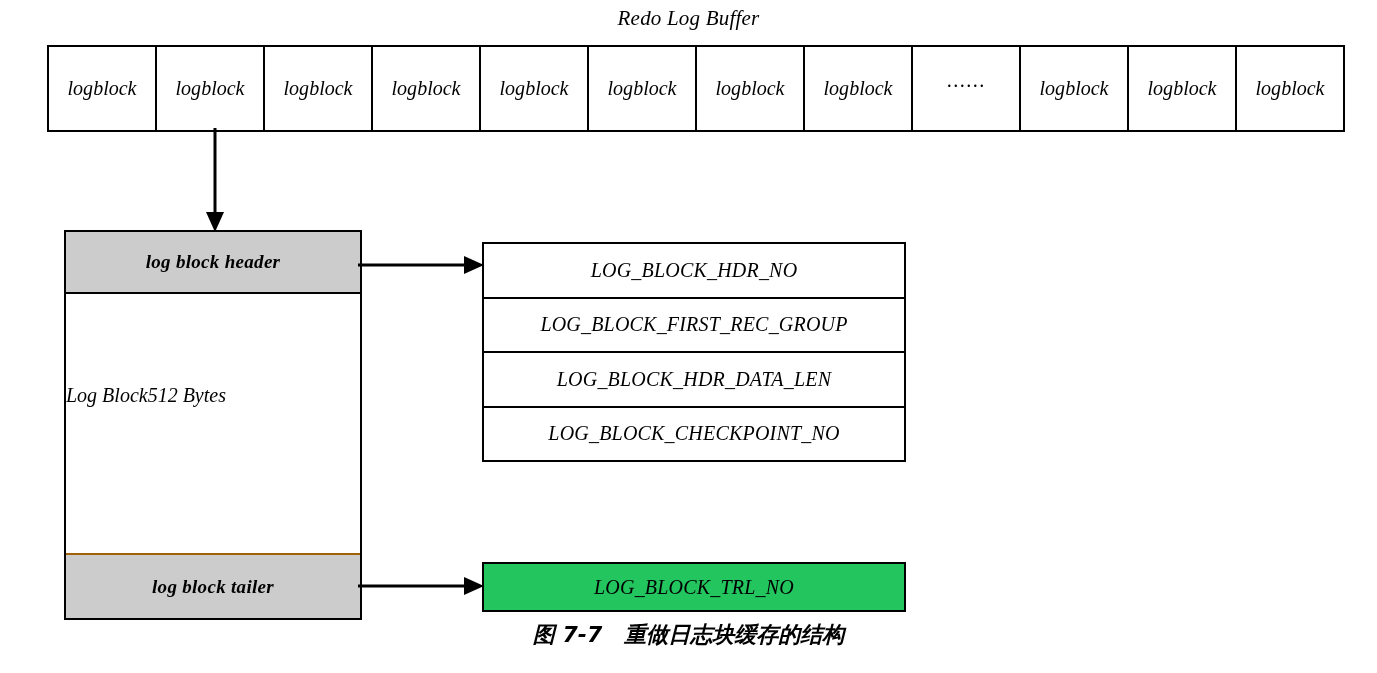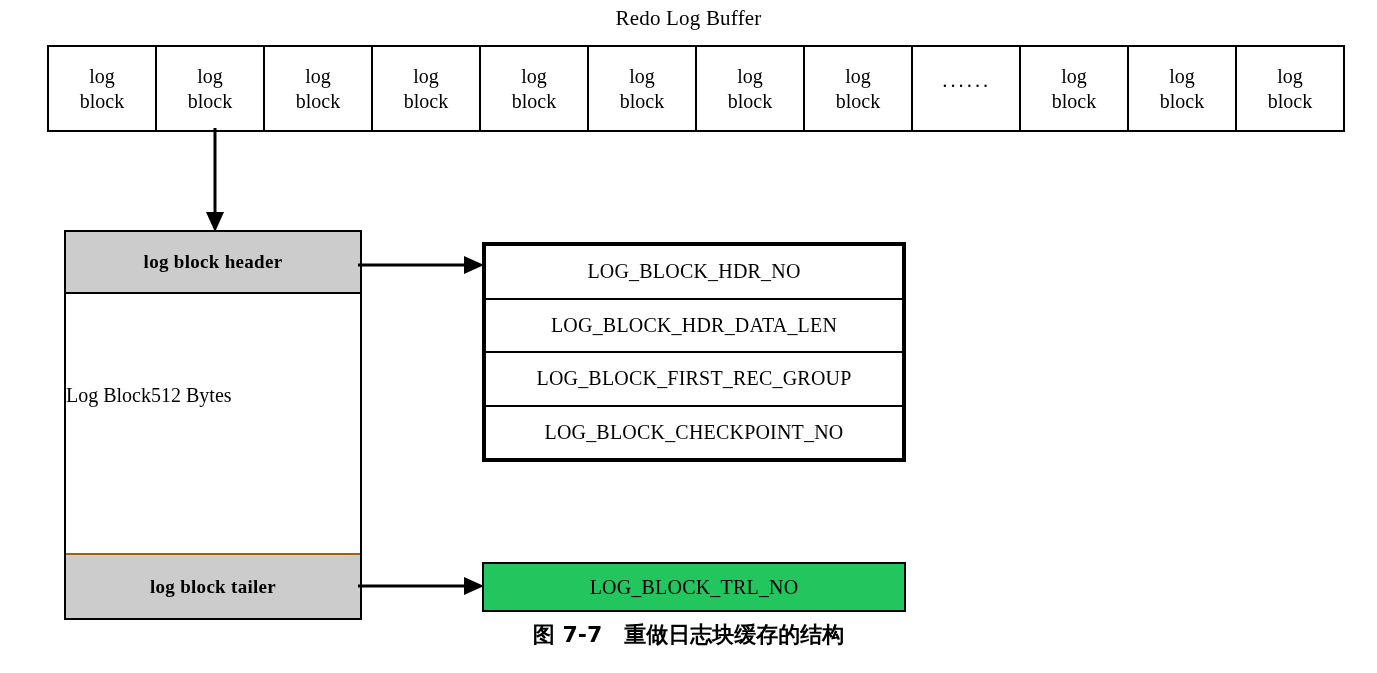--- a/index.html
+++ b/index.html
@@ -10,20 +10,21 @@
   body {
     font-family: "Liberation Serif", "DejaVu Serif", serif;
     color: #000000;
   }
   #canvas {
     position: relative;
     width: 1377px;
     height: 673px;
     overflow: hidden;
     background: #ffffff;
+    font-style: italic;
   }
 
   
   #buffer-title {
     position: absolute;
     left: 0;
     top: 5px;
     width: 1377px;
     text-align: center;
     font-size: 21px;
@@ -42,21 +43,20 @@
     display: flex;
     border: 2px solid #000;
     box-sizing: border-box;
     background: #fff;
   }
   .buffer-cell {
     flex: 1 1 0;
     border-right: 2px solid #000;
     box-sizing: border-box;
     display: flex;
-    flex-direction: column;
     align-items: center;
     justify-content: center;
     font-size: 20px;
     line-height: 25px;
     background: #fff;
   }
   .buffer-cell:last-child { border-right: none; }
   .buffer-cell .ln { display: block; white-space: nowrap; }
   .buffer-cell.ellipsis {
     font-size: 20px;
@@ -112,21 +112,21 @@
     flex: 0 0 auto;
   }
 
   
   #header-fields-box {
     position: absolute;
     left: 482px;
     top: 242px;
     width: 424px;
     height: 220px;
-    border: 4px solid #000000;
+    border: 2px solid #000000;
     box-sizing: border-box;
     background: #be185d;
     display: flex;
     flex-direction: column;
   }
   .field-row {
     flex: 1 1 0;
     border-bottom: 2px solid #000;
     box-sizing: border-box;
     display: flex;
@@ -265,22 +265,22 @@
 
   <div class="connector" id="arrow-header-to-fields">
     <svg width="128" height="26" viewBox="0 0 128 26">
       <line x1="0" y1="13" x2="112" y2="13" stroke="#000" stroke-width="3"></line>
       <polygon points="126,13 106,4 106,22" fill="#000"></polygon>
     </svg>
   </div>
 
   <div id="header-fields-box">
     <div class="field-row">LOG_BLOCK_HDR_NO</div>
+    <div class="field-row">LOG_BLOCK_FIRST_REC_GROUP</div>
     <div class="field-row">LOG_BLOCK_HDR_DATA_LEN</div>
-    <div class="field-row">LOG_BLOCK_FIRST_REC_GROUP</div>
     <div class="field-row">LOG_BLOCK_CHECKPOINT_NO</div>
   </div>
 
   <div class="connector" id="arrow-tailer-to-field">
     <svg width="128" height="26" viewBox="0 0 128 26">
       <line x1="0" y1="13" x2="112" y2="13" stroke="#000" stroke-width="3"></line>
       <polygon points="126,13 106,4 106,22" fill="#000"></polygon>
     </svg>
   </div>
 

